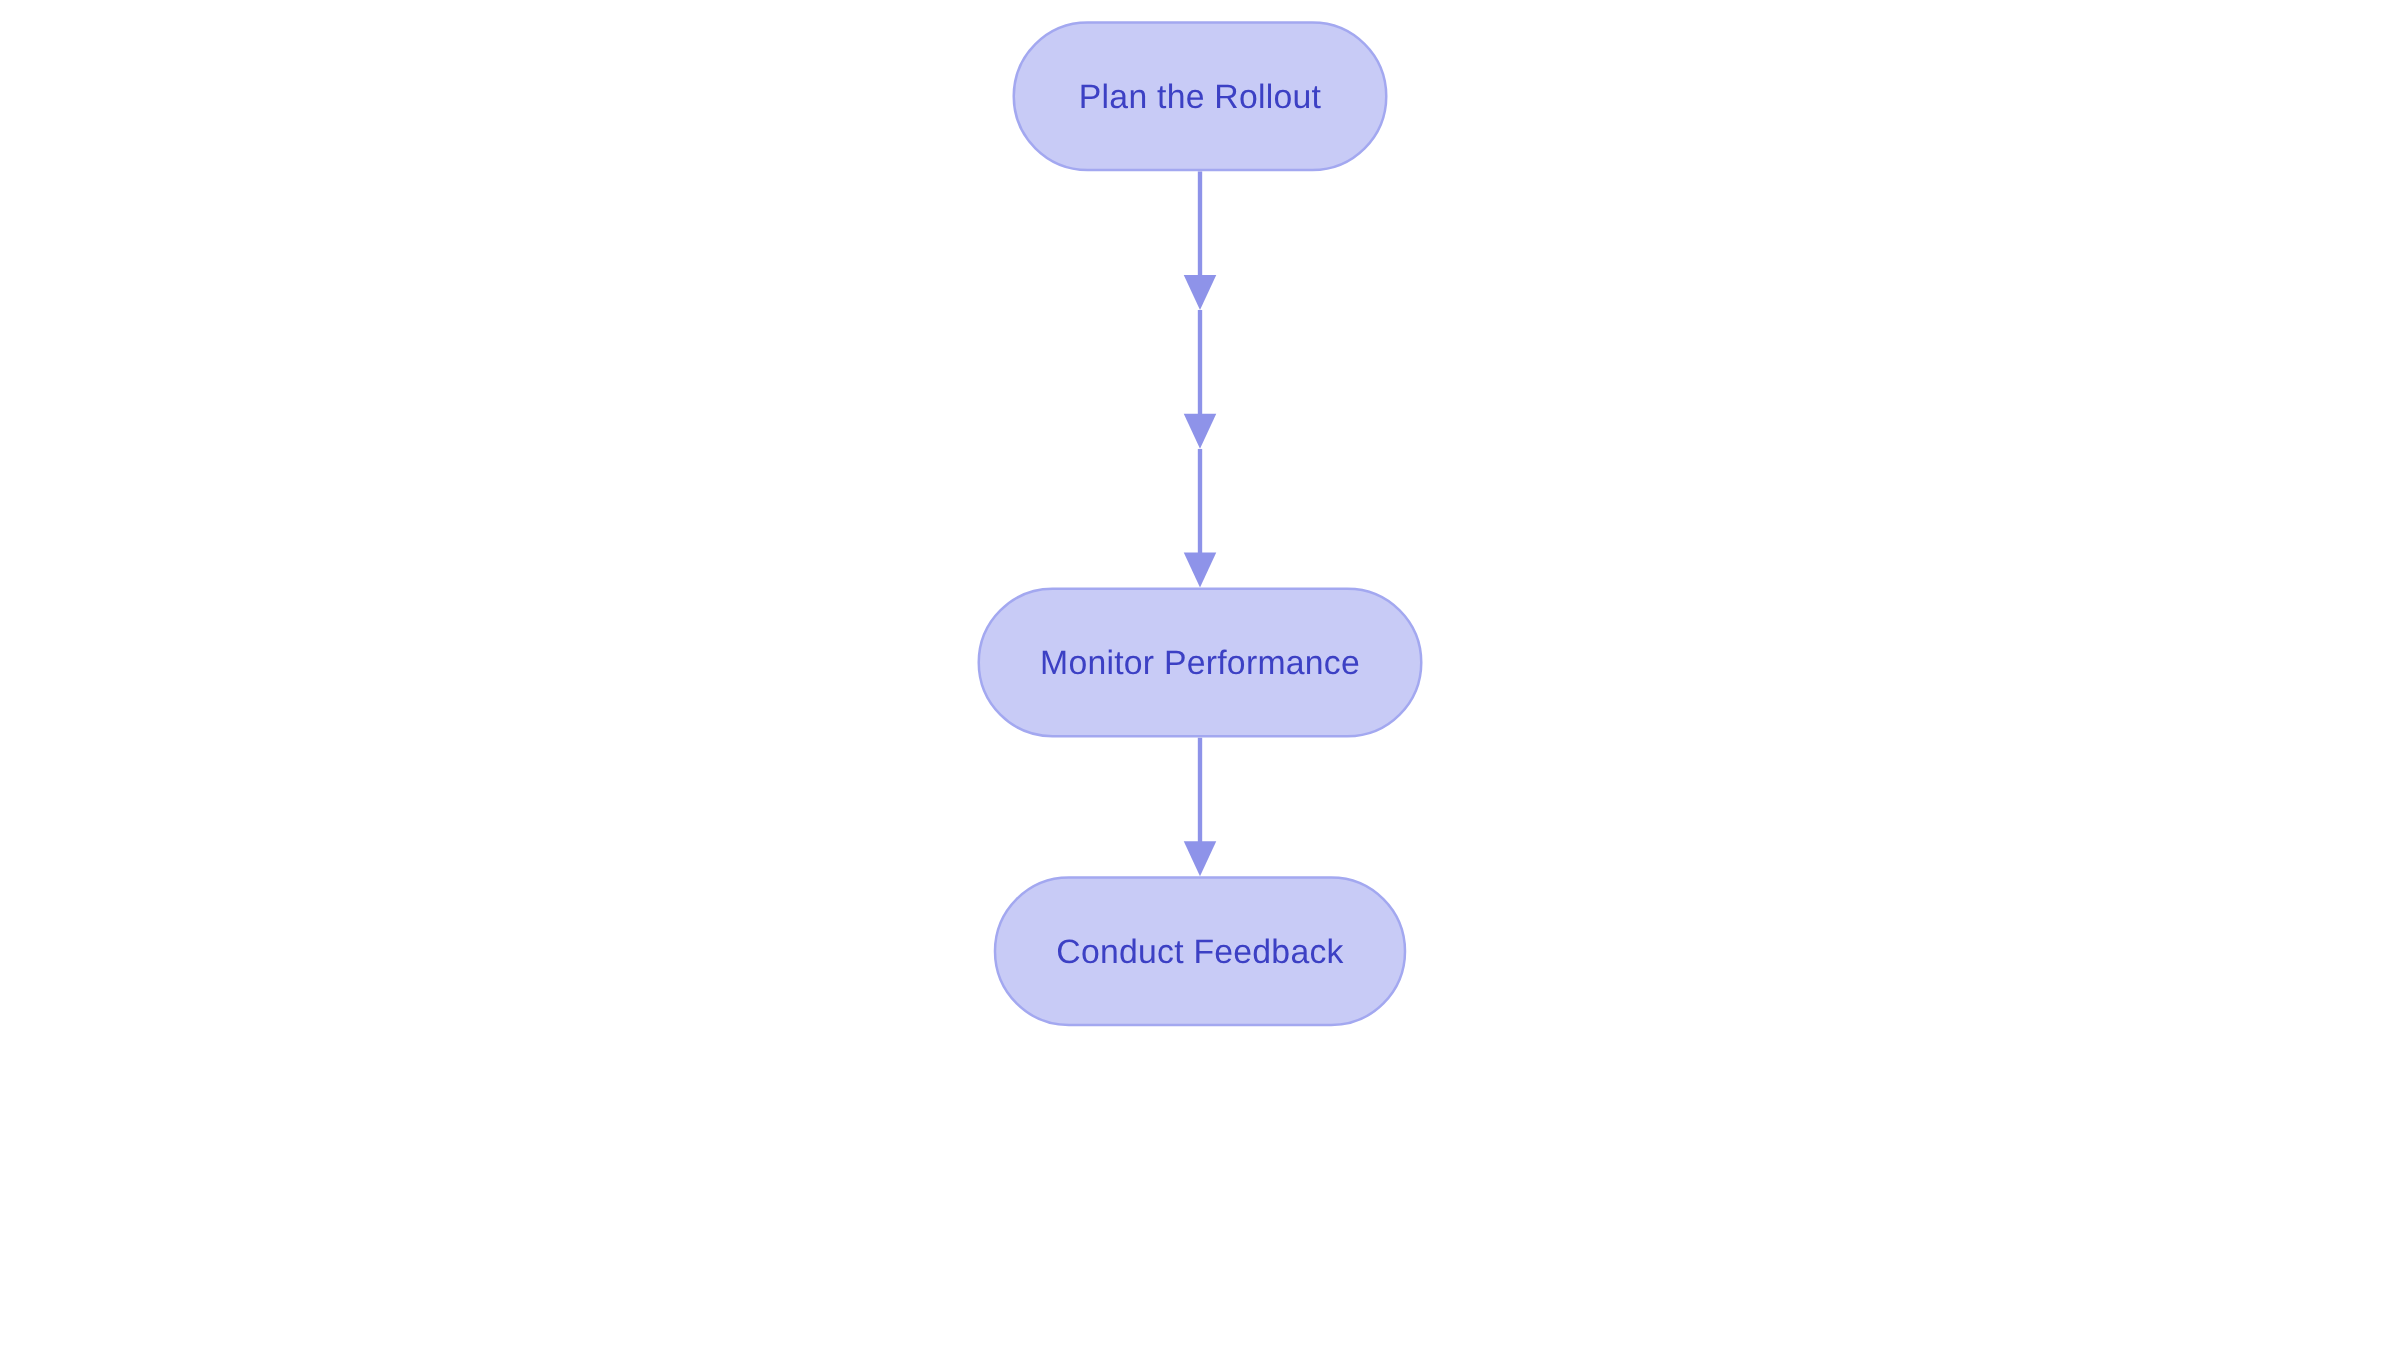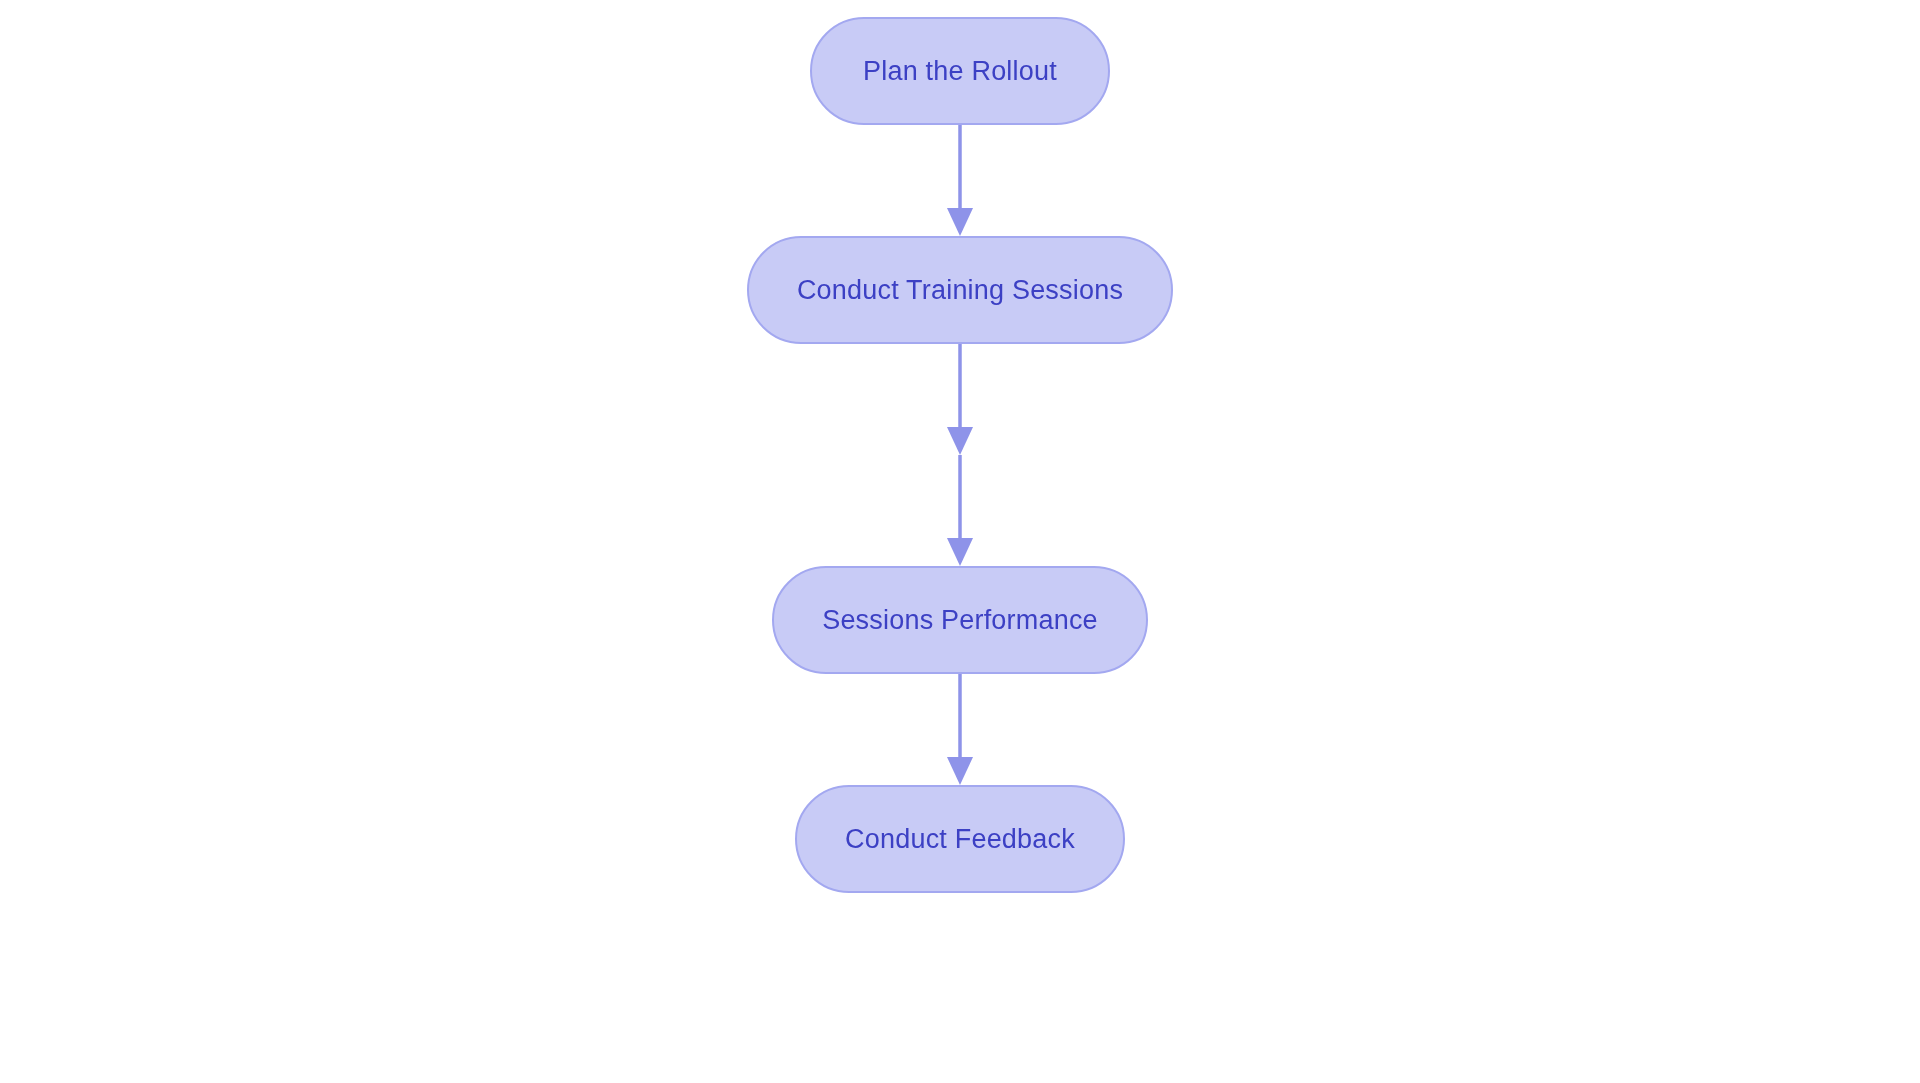--- a/index.html
+++ b/index.html
@@ -30,21 +30,21 @@
   .flow {
     position: absolute;
     top: 17px;
     left: 0;
     width: 100%;
     display: flex;
     flex-direction: column;
     align-items: center;
   }
   .node {
-    height: 108px;
+    height: 120px;
     min-width: 300px;
     padding: 0 48px;
     border-radius: 60px;
     background: var(--node-fill);
     border: 2px solid var(--node-border);
     display: flex;
     align-items: center;
     justify-content: center;
     color: var(--node-text);
     font-size: 27px;
@@ -66,34 +66,33 @@
 <div class="canvas">
   <div class="flow">
 
     <div class="node">Plan the Rollout</div>
 
     <svg class="arrow" viewBox="0 0 30 111" xmlns="http://www.w3.org/2000/svg">
       <line x1="15" y1="0" x2="15" y2="85"></line>
       <polygon points="2,83 28,83 15,111"></polygon>
     </svg>
 
-    <div class="node">Conduct Training Sessions</div>
 
     <svg class="arrow" viewBox="0 0 30 111" xmlns="http://www.w3.org/2000/svg">
       <line x1="15" y1="0" x2="15" y2="85"></line>
       <polygon points="2,83 28,83 15,111"></polygon>
     </svg>
 
 
     <svg class="arrow" viewBox="0 0 30 111" xmlns="http://www.w3.org/2000/svg">
       <line x1="15" y1="0" x2="15" y2="85"></line>
       <polygon points="2,83 28,83 15,111"></polygon>
     </svg>
 
-    <div class="node">Sessions Performance</div>
+    <div class="node">Monitor Performance</div>
 
     <svg class="arrow" viewBox="0 0 30 111" xmlns="http://www.w3.org/2000/svg">
       <line x1="15" y1="0" x2="15" y2="85"></line>
       <polygon points="2,83 28,83 15,111"></polygon>
     </svg>
 
     <div class="node">Conduct Feedback</div>
 
   </div>
 </div>

